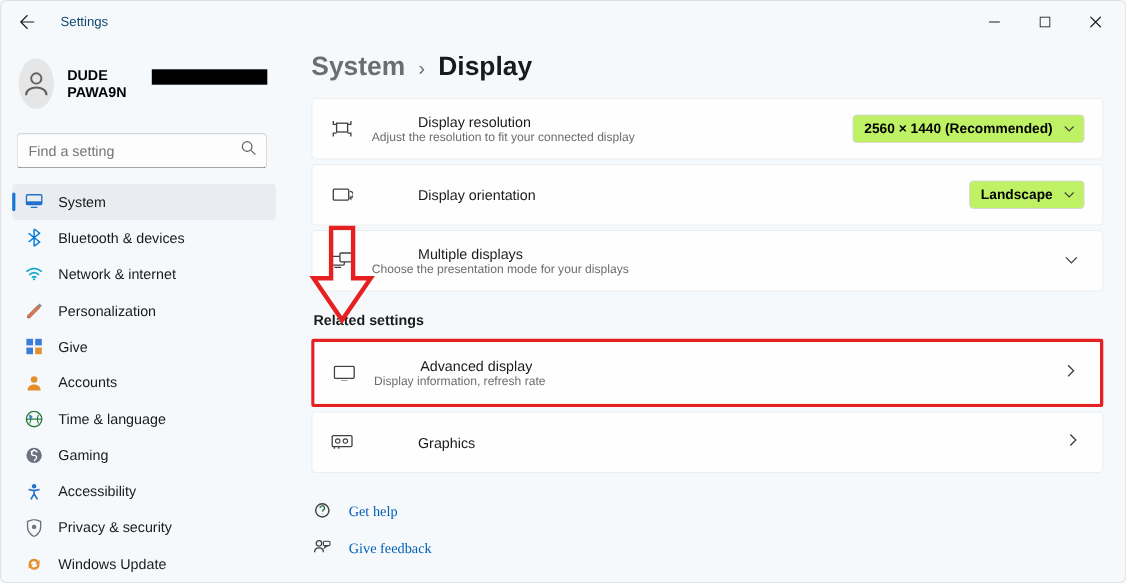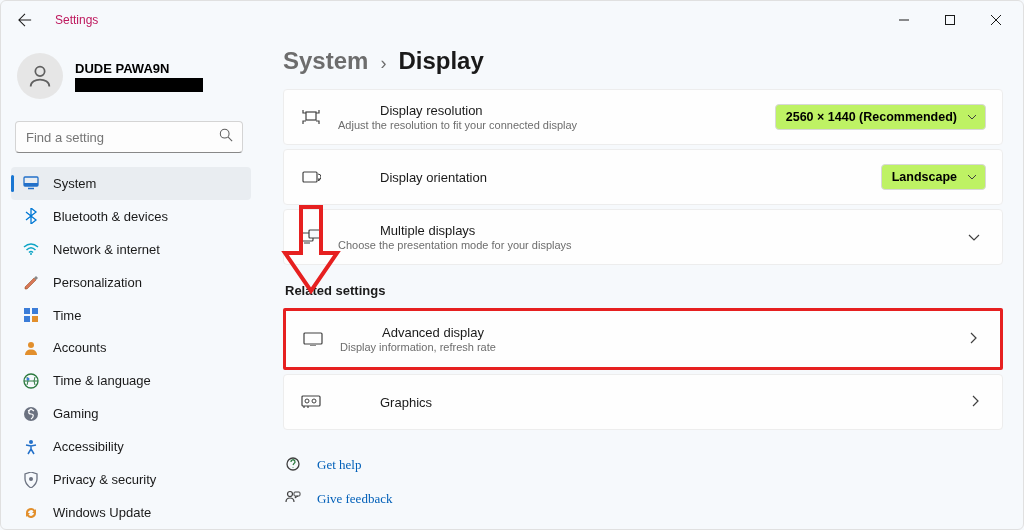--- a/index.html
+++ b/index.html
@@ -1,29 +1,29 @@
 <!DOCTYPE html>
 <html><head>
   <meta charset="utf-8">
   <style>
     * { box-sizing: border-box; margin: 0; padding: 0; font-family: 'Segoe UI', sans-serif; }
     body { width: 1024px; height: 530px; background: #f6f9fc; overflow: hidden; position: relative; border: 1px solid #e0e0e0; border-radius: 6px; }
     
     .titlebar { display: flex; align-items: center; height: 38px; padding: 0 4px; }
     .back-btn { width: 36px; height: 36px; display: flex; align-items: center; justify-content: center; cursor: pointer; border-radius: 4px; margin-left: 2px; }
-    .title-label { font-size: 12px; margin-left: 12px; color: #be185d; }
+    .title-label { font-size: 12px; margin-left: 12px; color: #0c4a6e; }
     .win-controls { margin-left: auto; display: flex; }
     .win-btn { width: 46px; height: 36px; display: flex; align-items: center; justify-content: center; cursor: pointer; }
     
     .main-layout { display: flex; height: calc(100% - 38px); }
     
     .sidebar { width: 258px; padding: 10px 8px 0 10px; display: flex; flex-direction: column; }
     .user-row { display: flex; align-items: center; gap: 12px; padding: 4px 8px 10px 6px; }
     .avatar { width: 46px; height: 46px; border-radius: 50%; background: #e6e6e6; display: flex; align-items: center; justify-content: center; color: #5a5a5a; }
-    .user-info { display: flex; flex-direction: column; }
+    .user-info { display: flex; flex-direction: row; }
     .user-name { font-size: 13px; font-weight: 700; color: #000; }
     .user-email-redact { width: 128px; height: 14px; background: #000; margin-top: 2px; }
     
     .search-wrap { margin: 12px 8px 8px 4px; position: relative; }
     .search-input { width: 100%; height: 32px; border: 1px solid #d4d4d4; border-bottom: 1.5px solid #888; border-radius: 4px; padding: 0 32px 0 10px; font-size: 13px; background: #fdfdfd; outline: none; color: #15803d; }
     .search-icon { position: absolute; right: 10px; top: 50%; transform: translateY(-50%); color: #5f5f5f; }
     
     .nav { margin-top: 6px; display: flex; flex-direction: column; overflow: hidden; }
     .nav-item { display: flex; align-items: center; height: 34px; padding: 0 12px; border-radius: 4px; font-size: 13px; color: #1a1a1a; cursor: pointer; position: relative; }
     .nav-item.active { background: #e9edf1; }
@@ -151,21 +151,21 @@
       </div>
       <div class="nav-item">
         <span class="nav-icon">
             <svg width="16" height="16" viewBox="0 0 16 16">
               <rect x="1" y="1" width="6" height="6" fill="#3b7dd8"></rect>
               <rect x="9" y="1" width="6" height="6" fill="#3b7dd8"></rect>
               <rect x="1" y="9" width="6" height="6" fill="#3b7dd8"></rect>
               <rect x="9" y="9" width="6" height="6" fill="#e28f2c"></rect>
             </svg>
           </span>
-        <span>Time</span>
+        <span>Give</span>
       </div>
       <div class="nav-item">
         <span class="nav-icon">
             <svg width="16" height="16" viewBox="0 0 16 16">
               <circle cx="8" cy="5" r="3" fill="#e28f2c"></circle>
               <path d="M2 15c0-3.5 2.5-5.5 6-5.5s6 2 6 5.5" fill="#e28f2c"></path>
             </svg>
           </span>
         <span>Accounts</span>
       </div>

